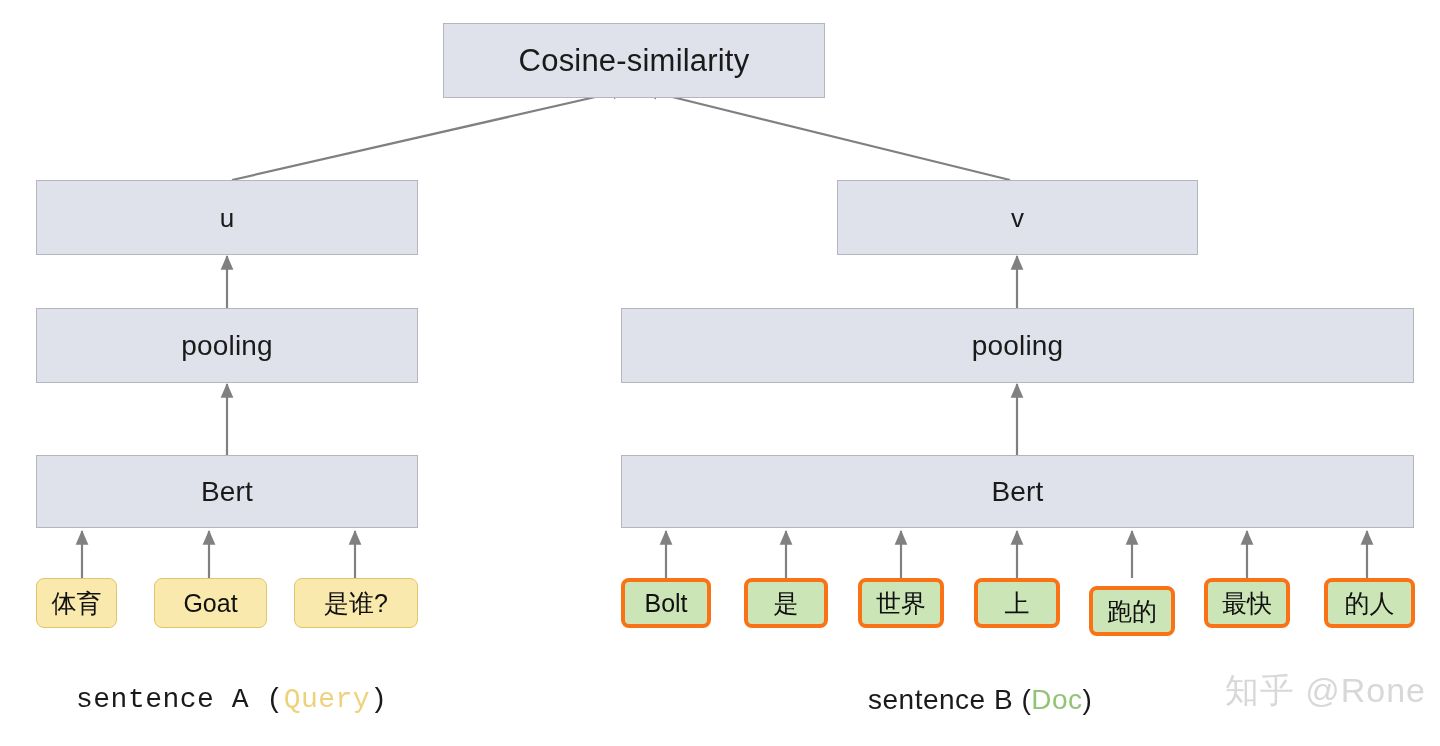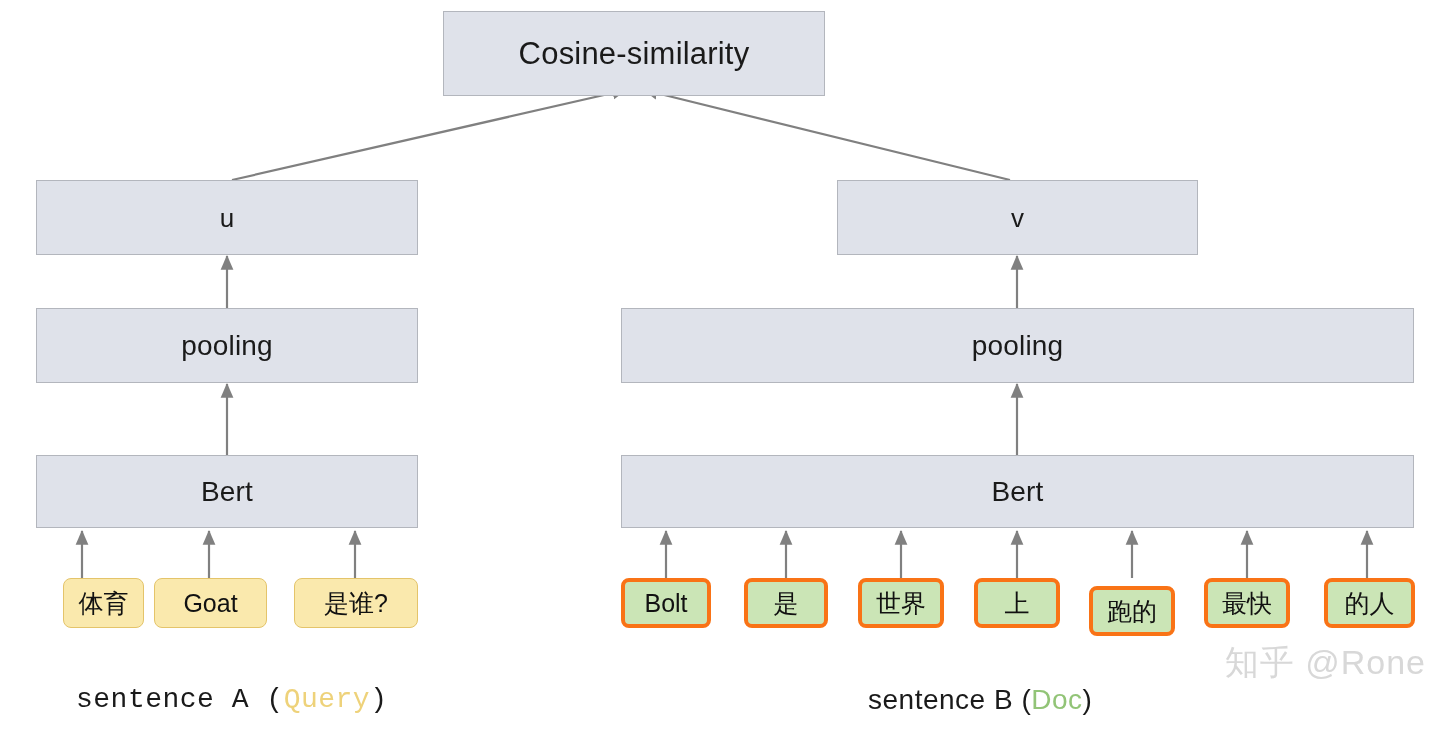--- a/index.html
+++ b/index.html
@@ -69,21 +69,21 @@
     color: #1a1a1a;
     white-space: nowrap;
     letter-spacing: 0.5px;
   }
   .caption .accent-query { color: #eed27a; }
   .caption .accent-doc   { color: #92c477; }
   
   #watermark {
     position: absolute;
     right: 14px;
-    top: 640px;
+    top: 668px;
     font-size: 34px;
     color: #d8d8d8;
     white-space: nowrap;
     letter-spacing: 1px;
     user-select: none;
   }
 </style>
 </head>
 <body>
 
@@ -114,37 +114,37 @@
       <line x1="666" y1="578" x2="666" y2="531"></line>
       <line x1="786" y1="578" x2="786" y2="531"></line>
       <line x1="901" y1="578" x2="901" y2="531"></line>
       <line x1="1017" y1="578" x2="1017" y2="531"></line>
       <line x1="1132" y1="578" x2="1132" y2="531"></line>
       <line x1="1247" y1="578" x2="1247" y2="531"></line>
       <line x1="1367" y1="578" x2="1367" y2="531"></line>
     </g>
   </svg>
 
-  <div class="gbox" style="left:443px; top:11px; width:382px; height:85px;">
+  <div class="gbox" style="left:443px; top:23px; width:382px; height:75px;">
     <span class="lbl" style="font-size:31px;">Cosine-similarity</span>
   </div>
 
   <div class="gbox" style="left:36px; top:180px; width:382px; height:75px;">
     <span class="lbl" style="font-size:26px;">u</span>
   </div>
 
   <div class="gbox" style="left:36px; top:308px; width:382px; height:75px;">
     <span class="lbl" style="font-size:28px;">pooling</span>
   </div>
 
   <div class="gbox" style="left:36px; top:455px; width:382px; height:73px;">
     <span class="lbl" style="font-size:28px;">Bert</span>
   </div>
 
-  <div class="chip yellow" style="left:36px; top:578px; width:81px; height:50px;margin-left:27px;">
+  <div class="chip yellow" style="left:36px; top:578px; width:81px; height:50px;">
     <span>体育</span>
   </div>
   <div class="chip yellow" style="left:154px; top:578px; width:113px; height:50px;align-items:center;">
     <span>Goat</span>
   </div>
   <div class="chip yellow" style="left:294px; top:578px; width:124px; height:50px;">
     <span>是谁?</span>
   </div>
 
   <div class="caption" style="left:76px; top:684px;font-family:Liberation Mono, monospace;">

